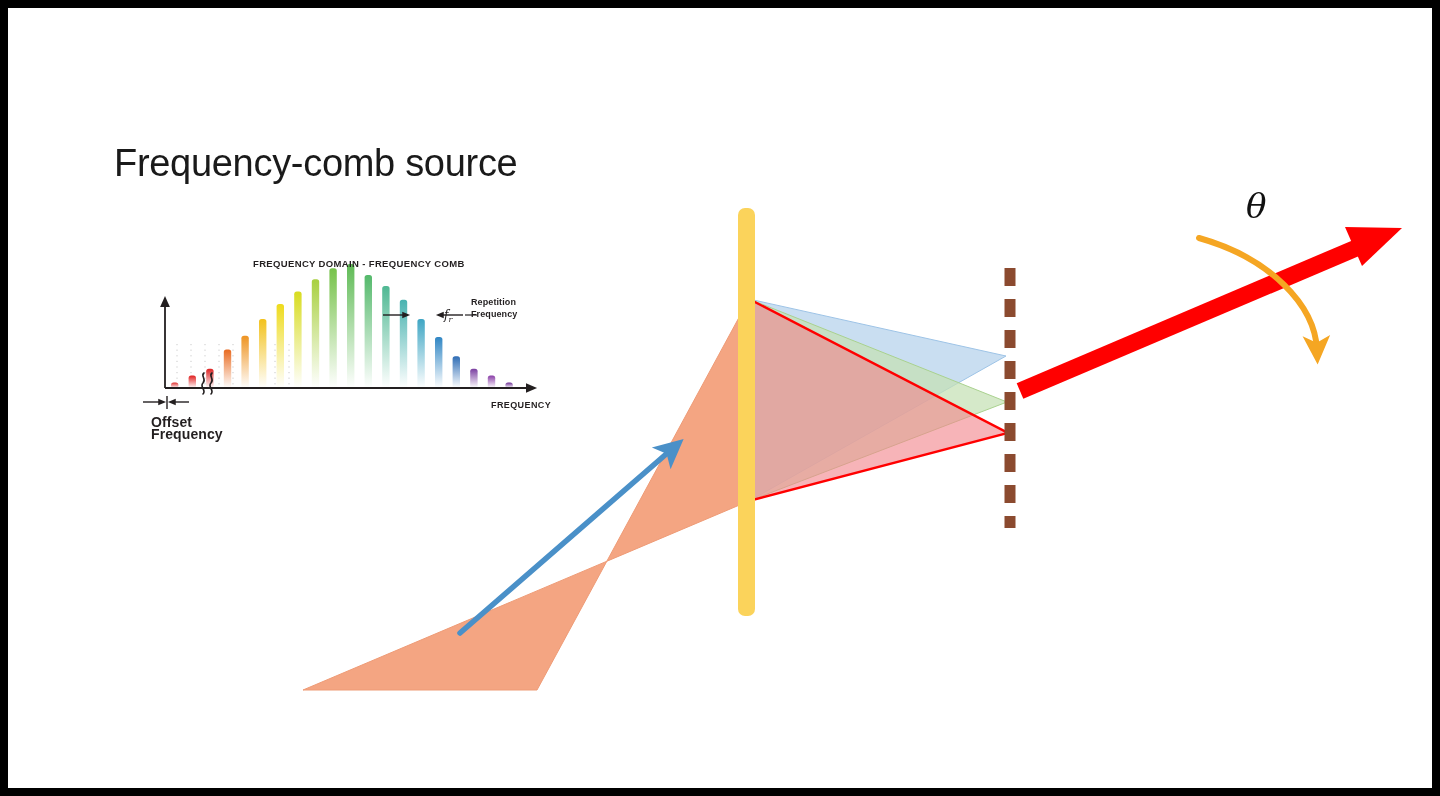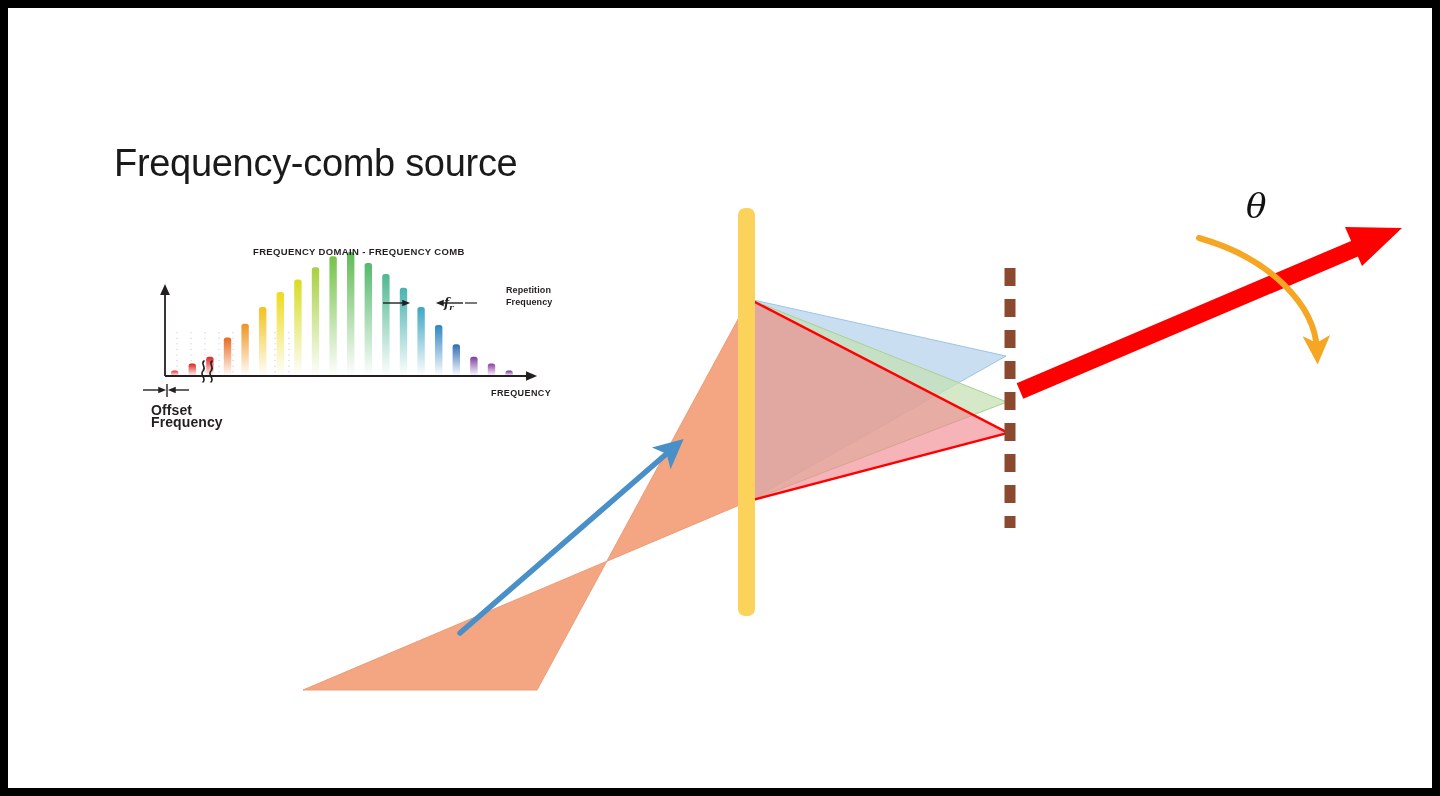--- a/index.html
+++ b/index.html
@@ -53,21 +53,21 @@
     top: 186px;
     font-family: "DejaVu Serif", serif;
     font-style: italic;
     font-size: 34px;
     color: #111111;
   }
   
   #comb-inset {
     position: absolute;
     left: 133px;
-    top: 240px;
+    top: 252px;
     width: 430px;
     height: 200px;
   }
   #comb-inset svg { display:block; width:430px; height:200px; }
   .inset-txt {
     position: absolute;
     color: #231f20;
     font-family: "Liberation Sans", sans-serif;
     font-weight: bold;
     white-space: nowrap;
@@ -83,35 +83,34 @@
     top: 148px;
     font-size: 9px;
     letter-spacing: 0.4px;
   }
   #rep-freq-label {
     left: 338px;
     top: 45px;
     font-size: 9px;
     line-height: 11.5px;
     letter-spacing: 0.1px;
-    margin-left: 35px;
   }
   #offset-freq-label {
     left: 18px;
     top: 165px;
     font-size: 14px;
     line-height: 11.5px;
     letter-spacing: 0.1px;
   }
   #fr-label {
     left: 311px;
     top: 56px;
     font-family: "DejaVu Serif", serif;
     font-style: italic;
-    font-weight: bold;
+    font-weight: normal;
     font-size: 12px;
   }
   #fr-label sub { font-size: 8px; font-style: italic; }
 </style>
 </head>
 <body>
 
 <div id="stage">
   <div id="canvas"></div>
 

